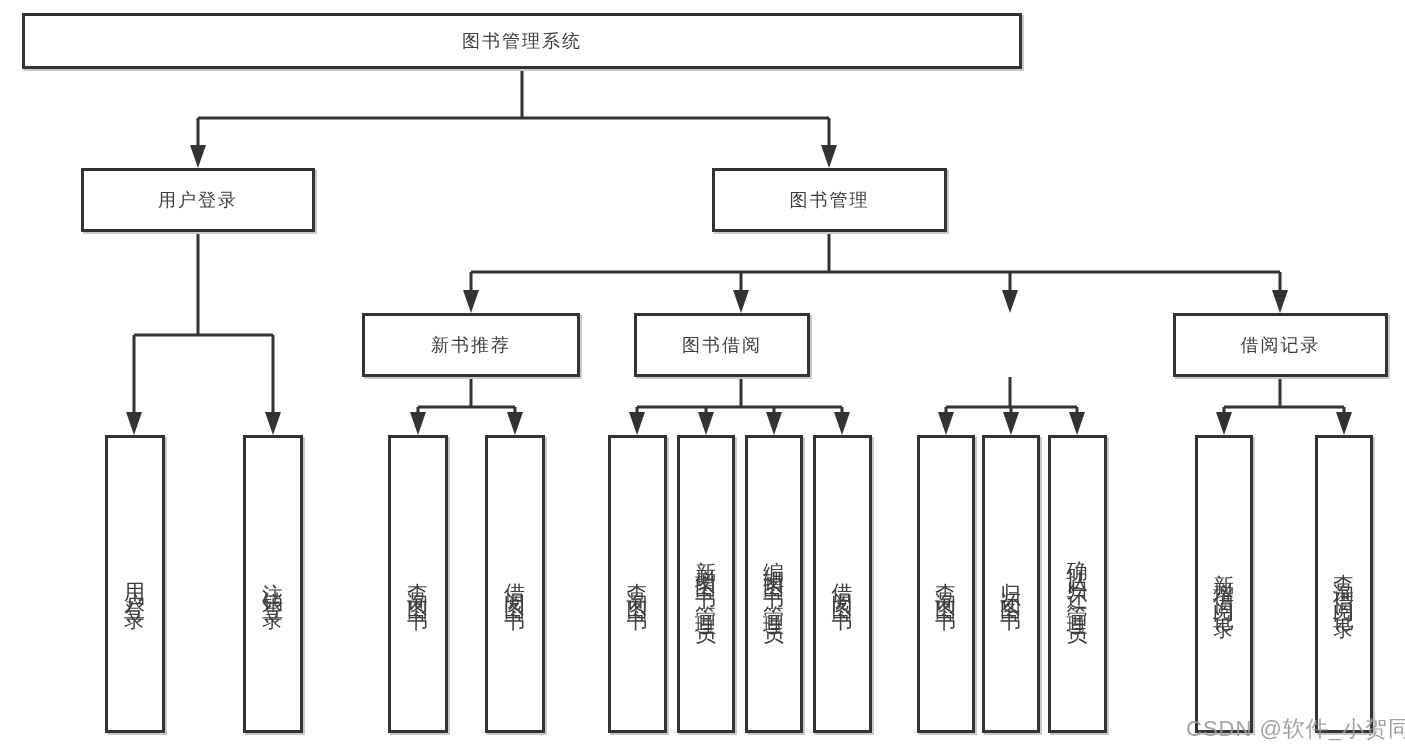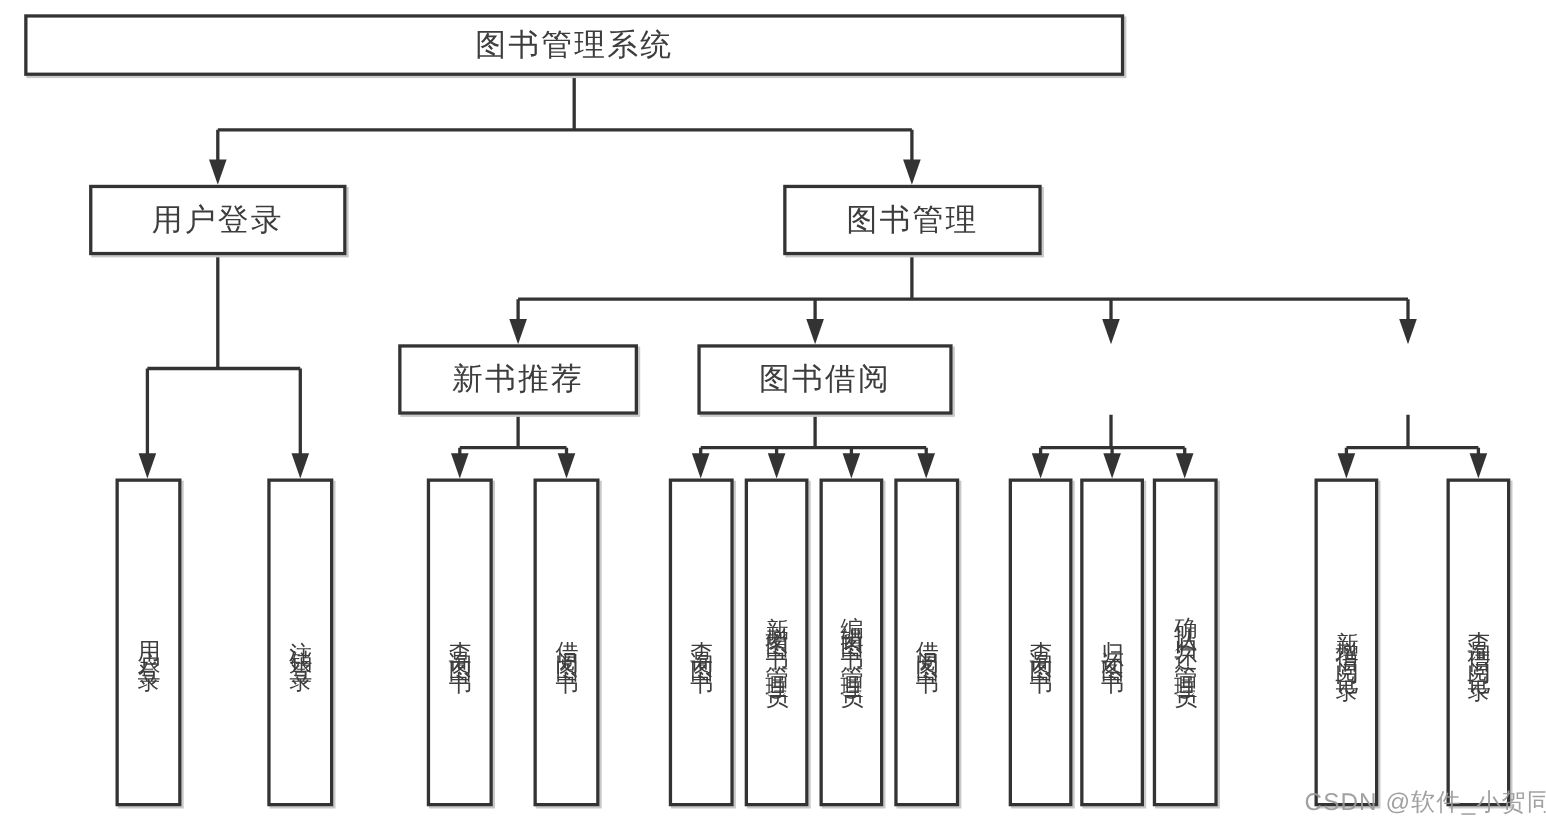--- a/index.html
+++ b/index.html
@@ -19,21 +19,21 @@
   .box{
     position:absolute;
     box-sizing:border-box;
     background:#fff;
     border:3px solid var(--border);
     box-shadow:2px 2px 0 #c9c9c9;
     display:flex;align-items:center;justify-content:center;
     z-index:2;
   }
   .hlabel{
-    font-size:28px;
+    font-size:18px;
     letter-spacing:2px;
     color:var(--text);
     white-space:nowrap;
   }
   .vbox .vlabel{
     writing-mode:vertical-rl;
     text-orientation:mixed;
     font-size:21px;
     letter-spacing:9px;
     line-height:1;
@@ -96,22 +96,25 @@
   <div class="box" style="left:81px;top:168px;width:234px;height:64px">
     <span class="hlabel">用户登录</span>
   </div>
   <div class="box" style="left:362px;top:313px;width:218px;height:64px">
     <span class="hlabel">新书推荐</span>
   </div>
 
   <div class="box" style="left:712px;top:168px;width:235px;height:64px">
     <span class="hlabel">图书管理</span>
   </div>
-  <div class="box" style="left:634px;top:313px;width:232px;height:64px">
+  <div class="box" style="left:634px;top:313px;width:176px;height:64px">
     <span class="hlabel">图书借阅</span>
+  </div>
+  <div class="box" style="left:1173px;top:313px;width:215px;height:64px">
+    <span class="hlabel">借阅记录</span>
   </div>
 
   <div class="box vbox" style="left:105px;top:435px;width:60px;height:298px">
     <span class="vlabel">用户登录</span>
   </div>
   <div class="box vbox" style="left:243px;top:435px;width:60px;height:298px">
     <span class="vlabel">注销登录</span>
   </div>
 
   <div class="box vbox" style="left:388px;top:435px;width:60px;height:298px">

